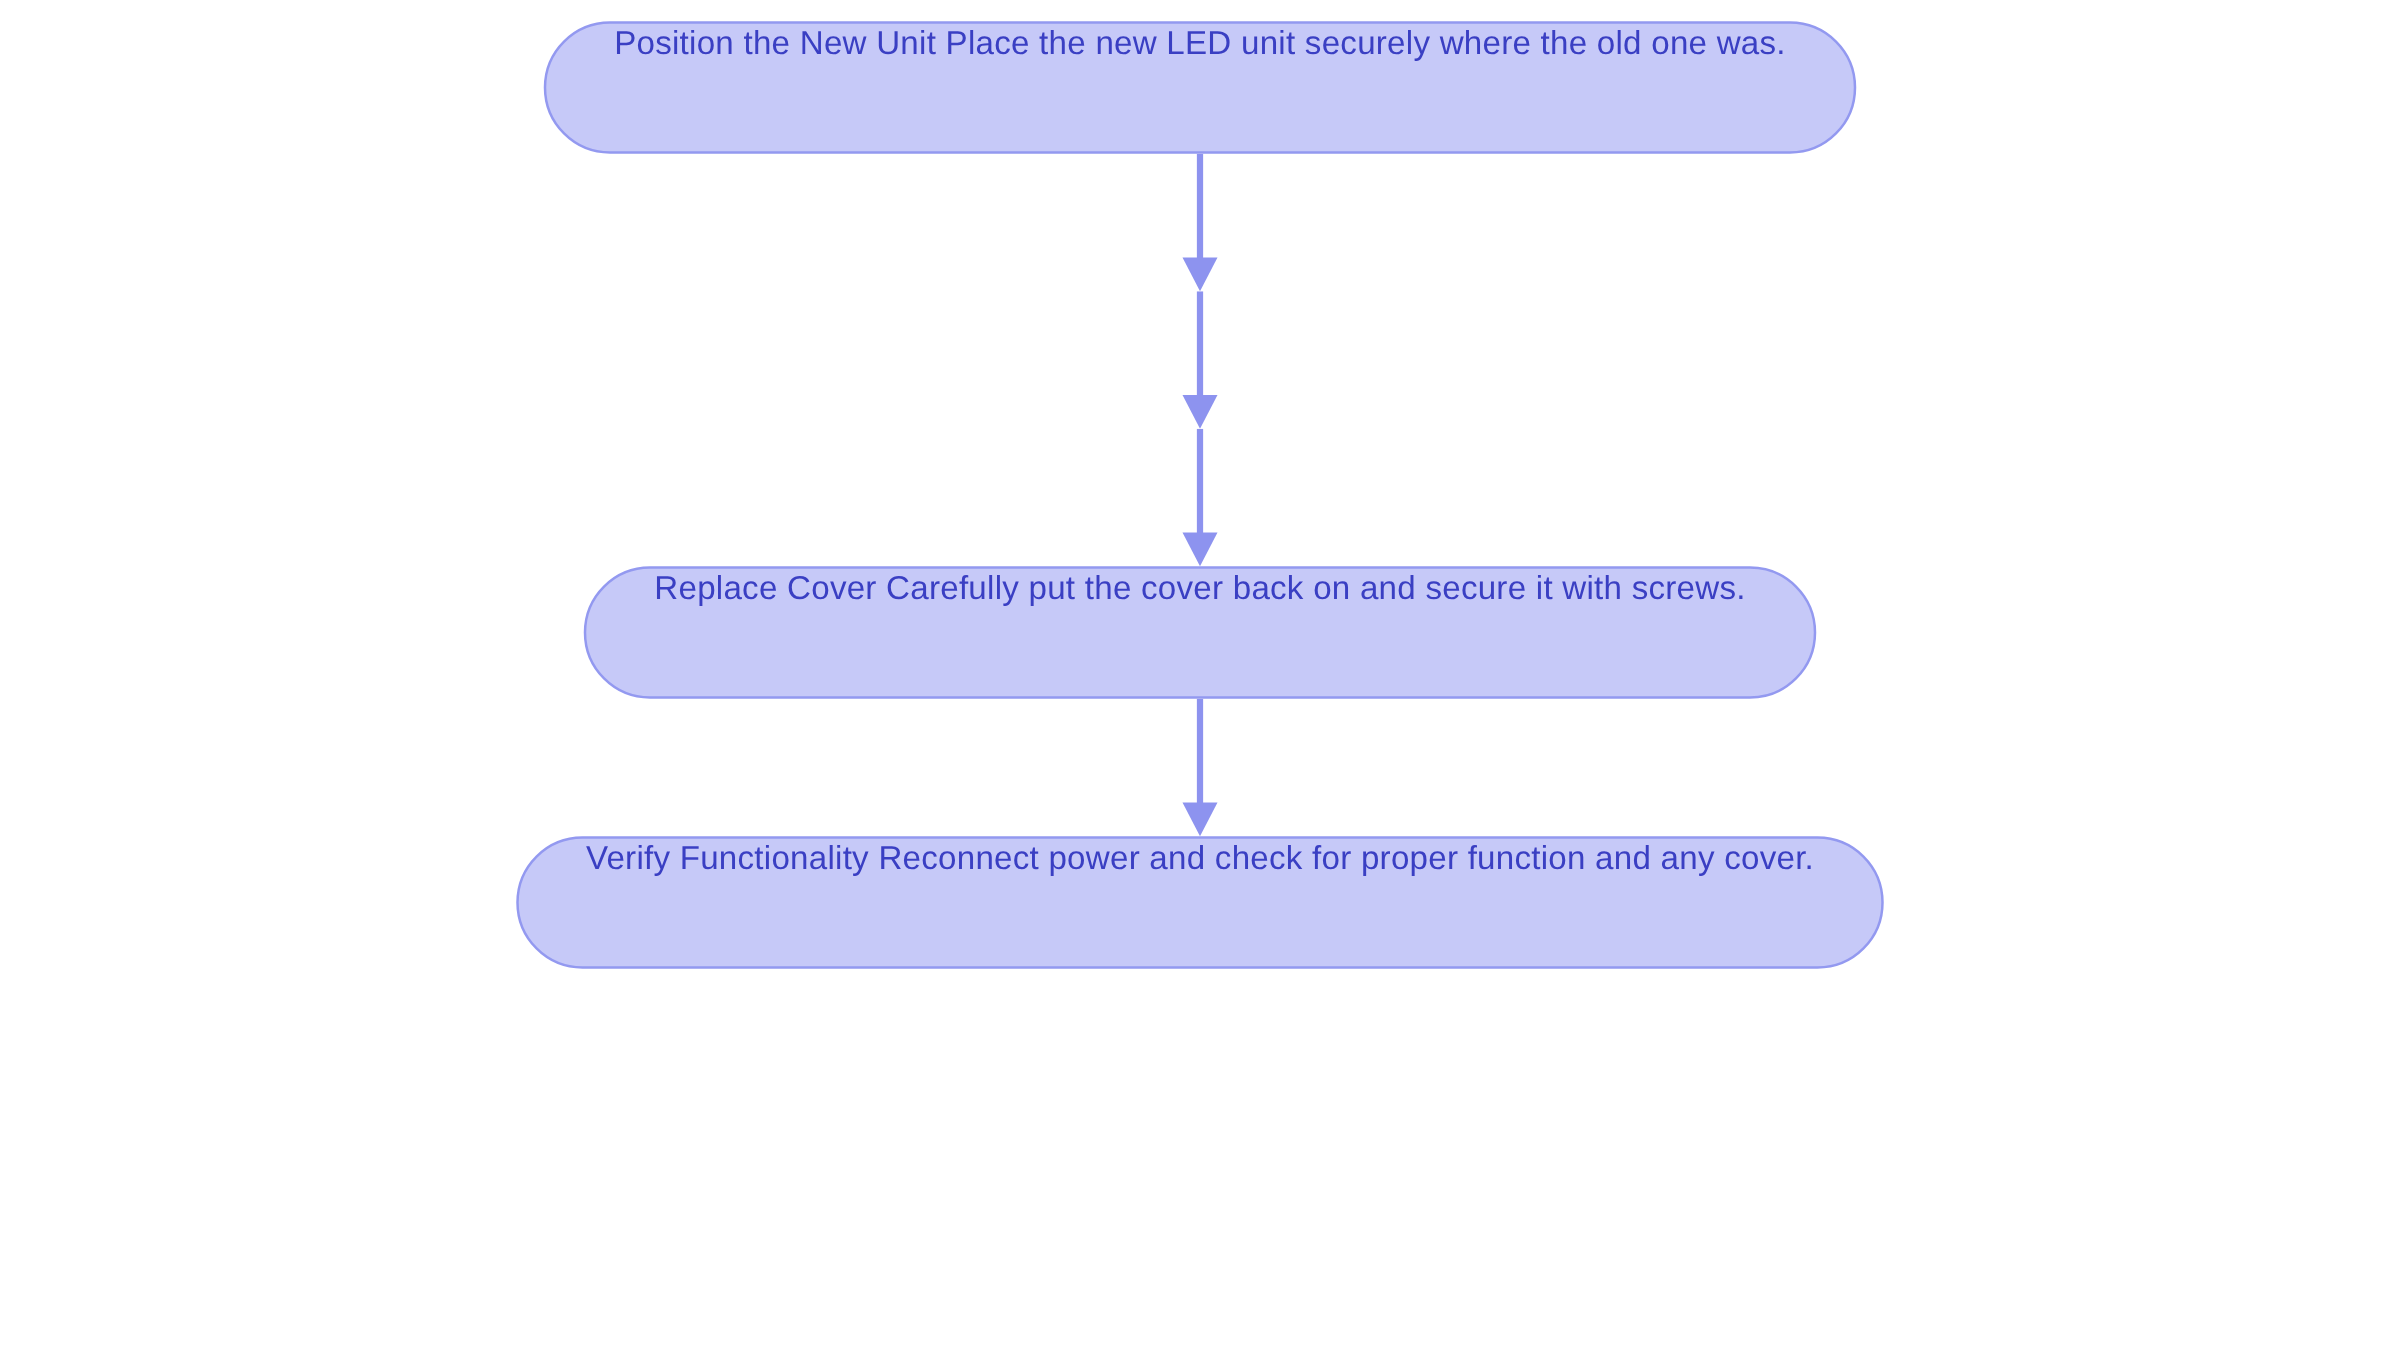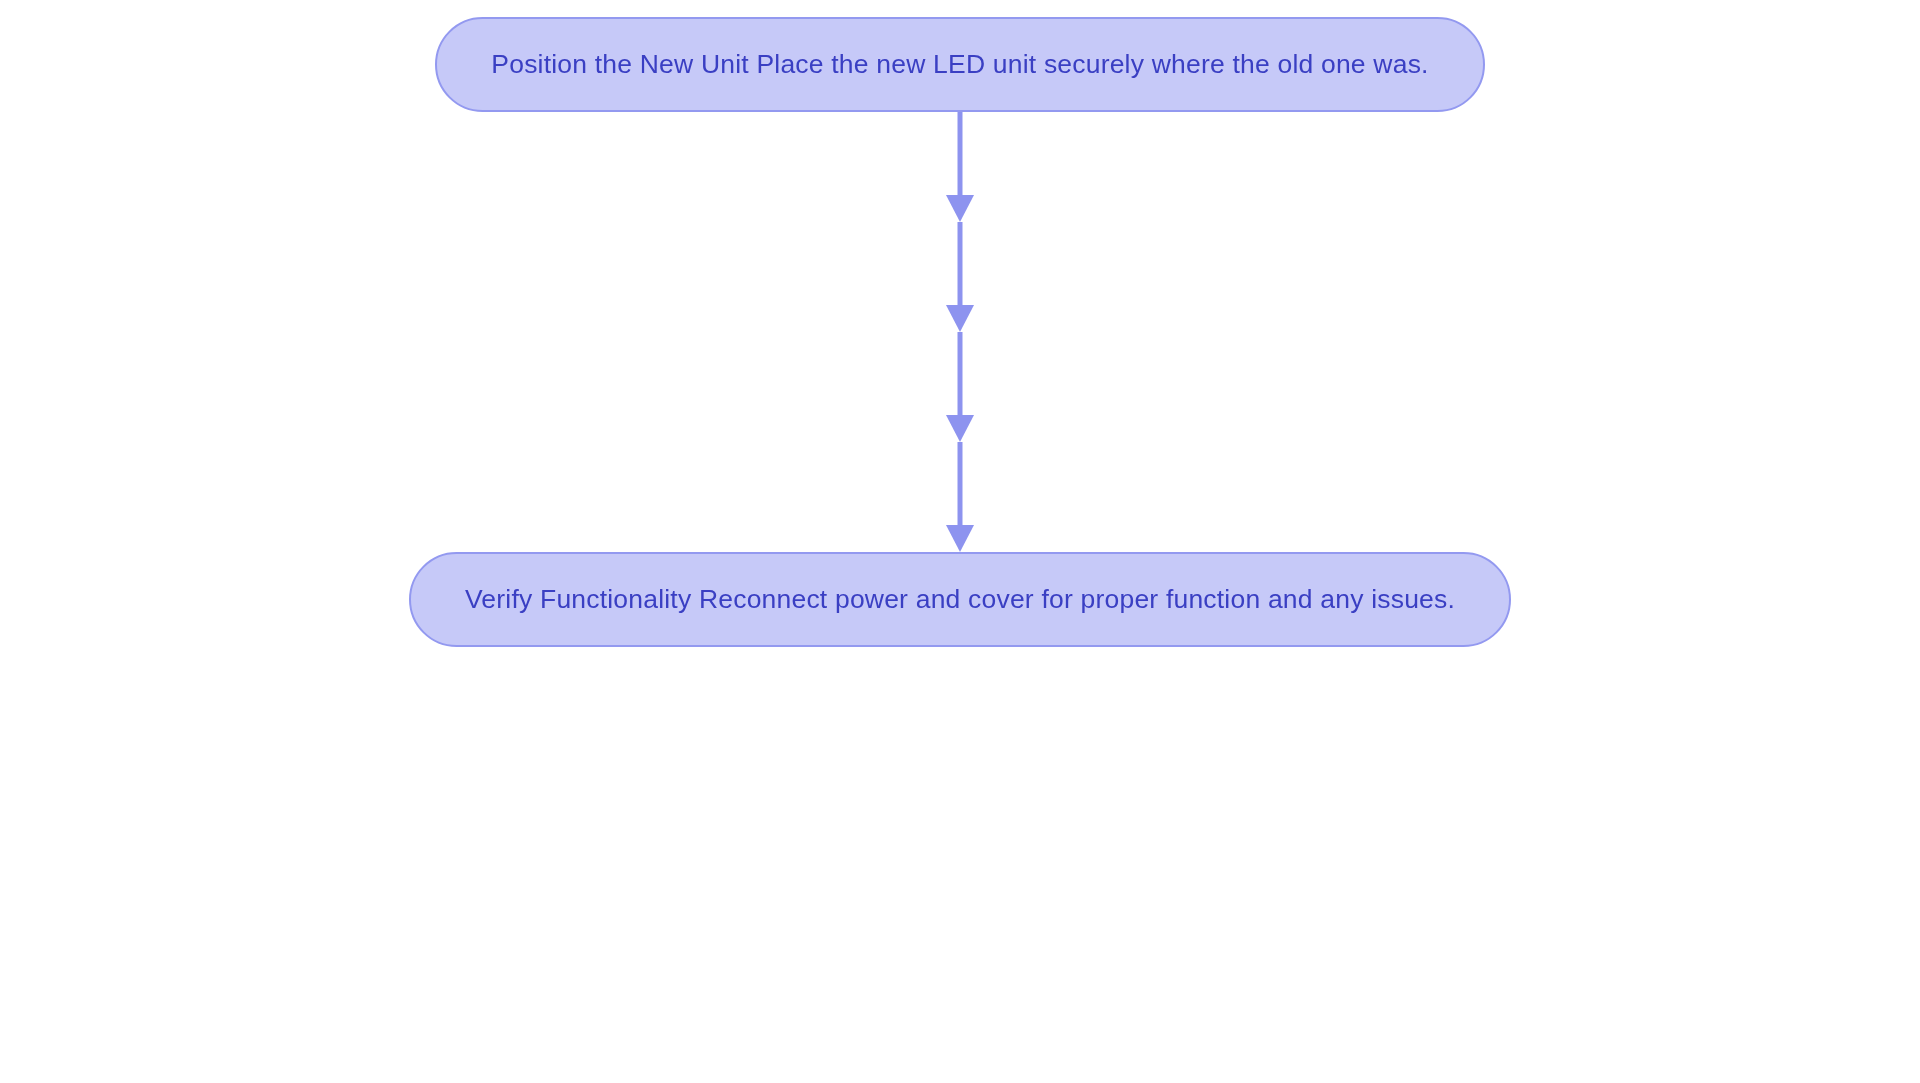--- a/index.html
+++ b/index.html
@@ -14,24 +14,23 @@
     background: var(--background, #ffffff);
     overflow: hidden;
     display: flex;
     flex-direction: column;
     align-items: center;
     padding-top: 17px;
     box-sizing: border-box;
     font-family: "Liberation Sans", "DejaVu Sans", sans-serif;
   }
   .node {
-    height: 95px;
+    height: 106px;
     box-sizing: border-box;
     display: flex;
-    align-items: center;
     justify-content: center;
     padding: 0 54px;
     border-radius: 61px;
     background: var(--node-fill, #c6c9f8);
     border: 2px solid var(--node-border, #9399f0);
     white-space: nowrap;
     flex: 0 0 auto;
   }
   .node-label {
     font-size: 26.5px;
@@ -75,25 +74,28 @@
   </div>
 
 
   <div class="connector">
     <svg width="32" height="110" viewBox="0 0 32 110">
       <line x1="16" y1="0" x2="16" y2="86" stroke="currentColor" stroke-width="5"></line>
       <polygon points="2,83 30,83 16,110" fill="currentColor"></polygon>
     </svg>
   </div>
 
+  <div class="node">
+    <span class="node-label">Replace Cover Carefully put the cover back on and secure it with screws.</span>
+  </div>
 
   <div class="connector">
     <svg width="32" height="110" viewBox="0 0 32 110">
       <line x1="16" y1="0" x2="16" y2="86" stroke="currentColor" stroke-width="5"></line>
       <polygon points="2,83 30,83 16,110" fill="currentColor"></polygon>
     </svg>
   </div>
 
   <div class="node">
-    <span class="node-label">Verify Functionality Reconnect power and cover for proper function and any issues.</span>
+    <span class="node-label">Verify Functionality Reconnect power and check for proper function and any cover.</span>
   </div>
 
 </div>
 
 </body></html>

